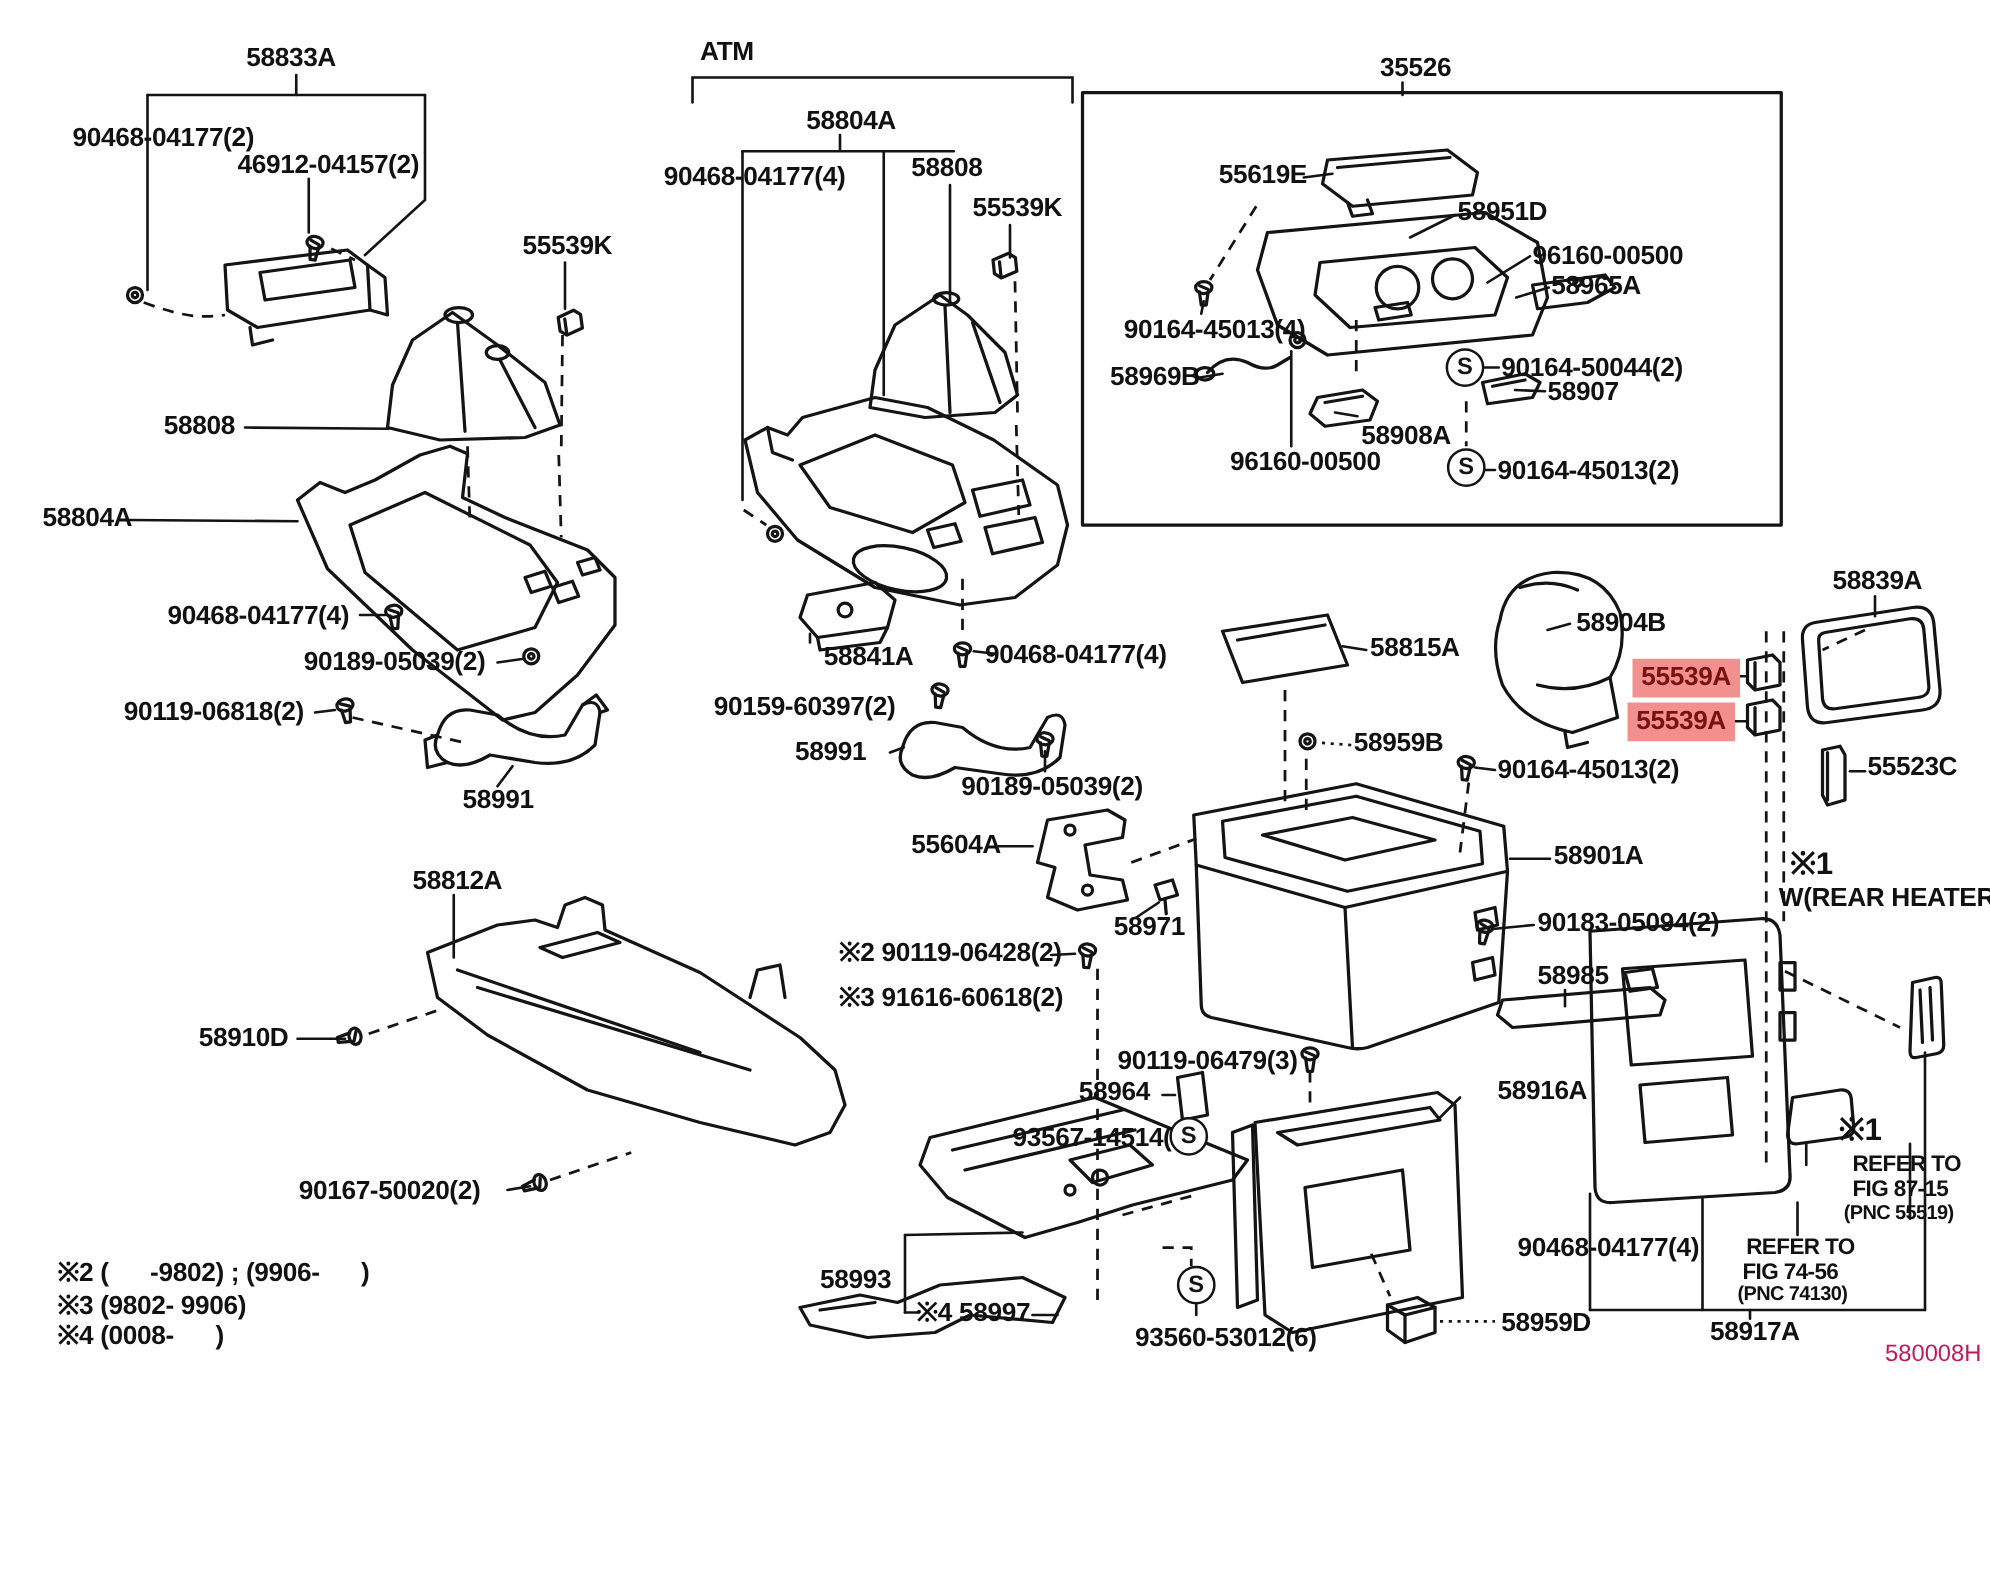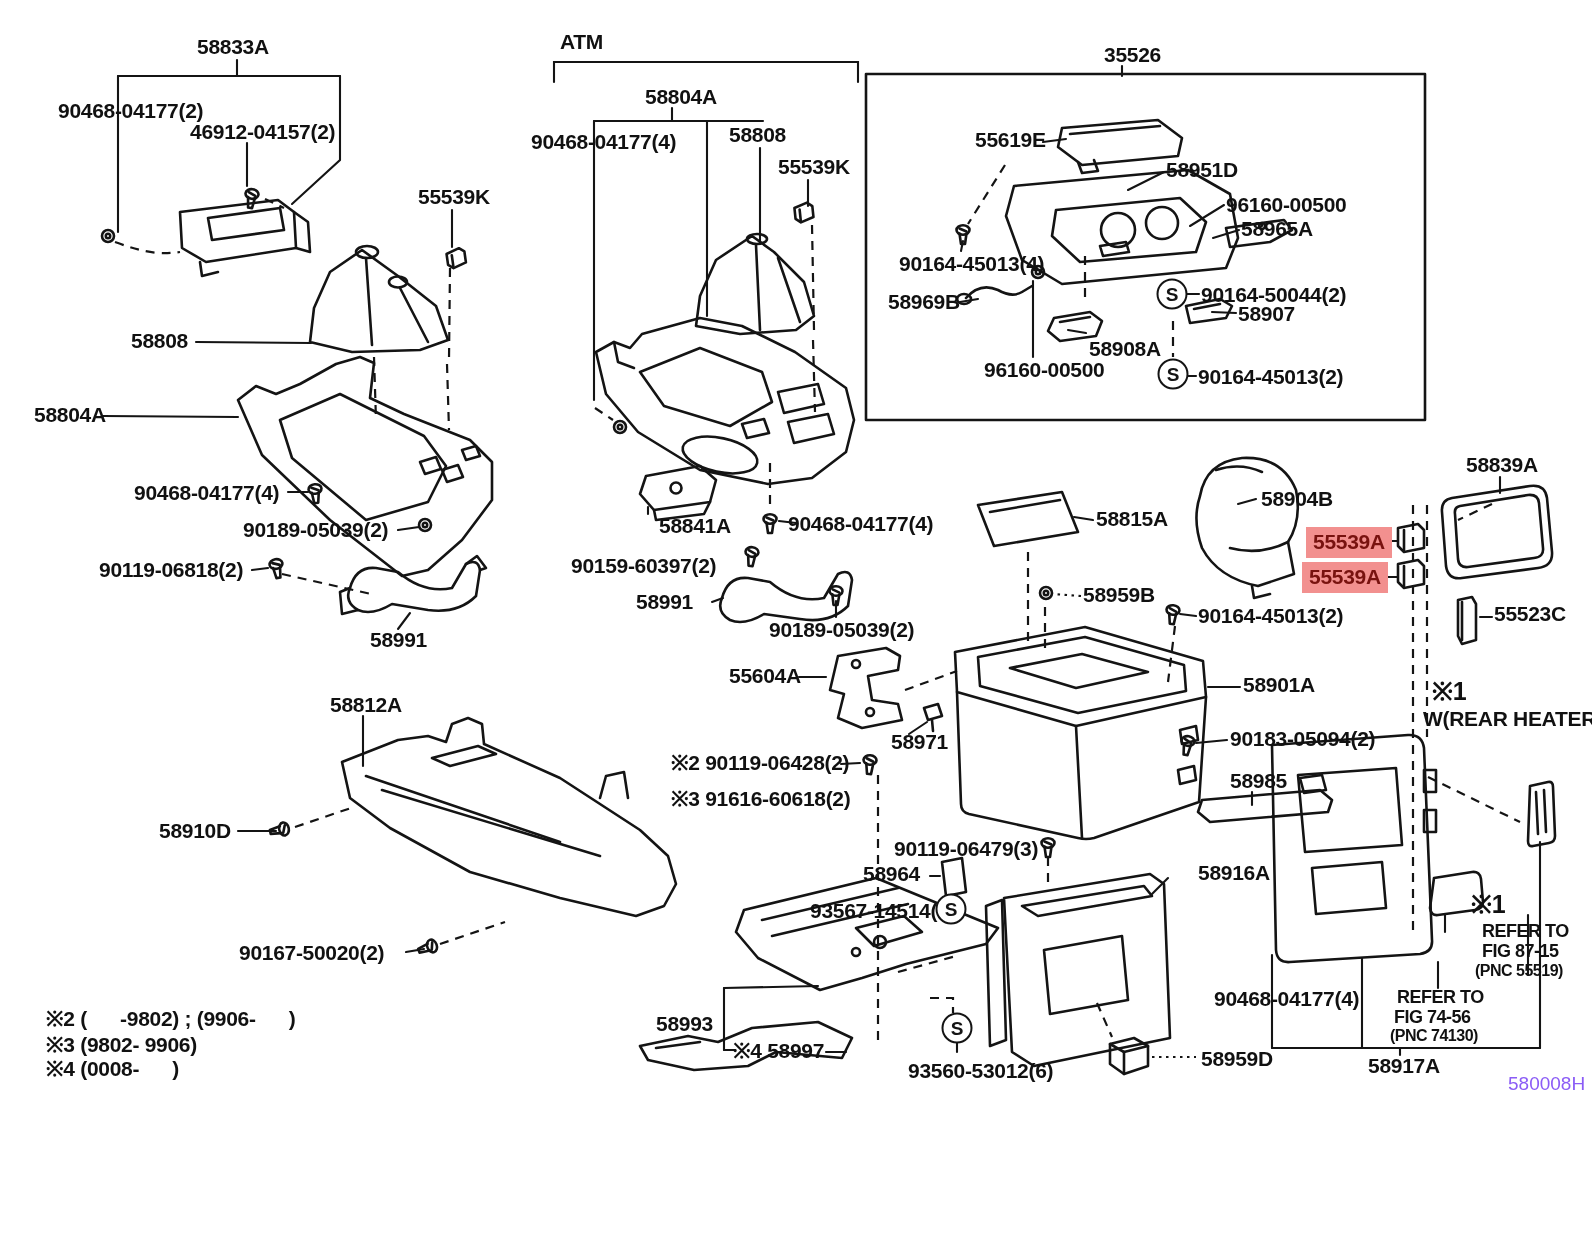--- a/index.html
+++ b/index.html
@@ -8,21 +8,21 @@
   #art{position:absolute;left:0;top:0;}
   .part{fill:none;stroke:#141414;stroke-width:2.6;stroke-linejoin:round;stroke-linecap:round;}
   .lead{fill:none;stroke:#141414;stroke-width:2.1;stroke-linecap:round;}
   .dash{fill:none;stroke:#141414;stroke-width:2.2;stroke-dasharray:9 7;}
   .dots{fill:none;stroke:#141414;stroke-width:2.2;stroke-dasharray:2.5 4.5;}
   .lbl{position:absolute;font-weight:bold;font-size:21px;line-height:1.05;color:#111;
        letter-spacing:-0.3px;white-space:pre;}
   .lbl.sym{font-size:25px;}
   .lbl.note{font-size:18px;letter-spacing:-0.5px;}
   .lbl.notesm{font-size:16px;letter-spacing:-0.5px;}
-  .lbl.ref{font-weight:normal;font-size:19px;color:#8b5cf6;letter-spacing:0;}
+  .lbl.ref{font-weight:normal;font-size:19px;color:#be185d;letter-spacing:0;}
   .lbl.hl{background:#f2908f;color:#78120f;padding:4px 7px 5px 7px;}
   .smark{position:absolute;width:27px;height:27px;border:2.4px solid #141414;border-radius:50%;
          background:#fff;color:#141414;font-weight:bold;font-size:19px;display:flex;
          align-items:center;justify-content:center;transform:translate(-50%,-50%);}
   #footer{position:absolute;left:0;top:1115px;width:1592px;height:143px;}
   .ftxt{position:absolute;top:34px;color:#fff;font-weight:400;font-size:74px;line-height:1;
         transform:scaleX(0.78);transform-origin:0 0;white-space:pre;letter-spacing:1px;}
 </style>
 </head>
 <body>

